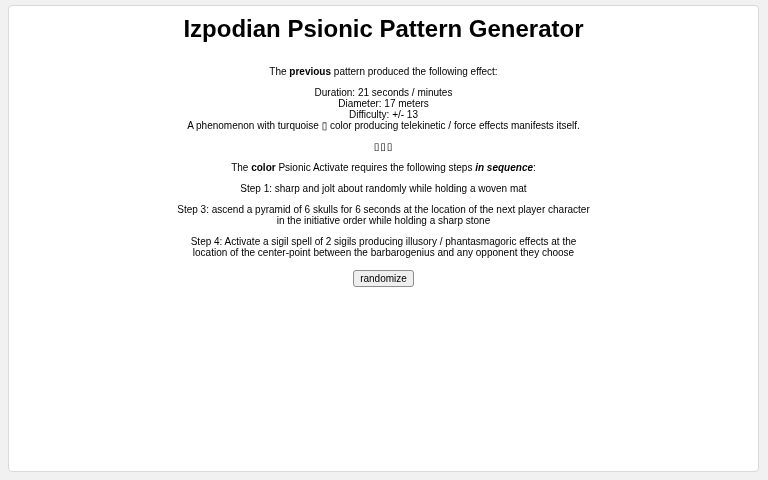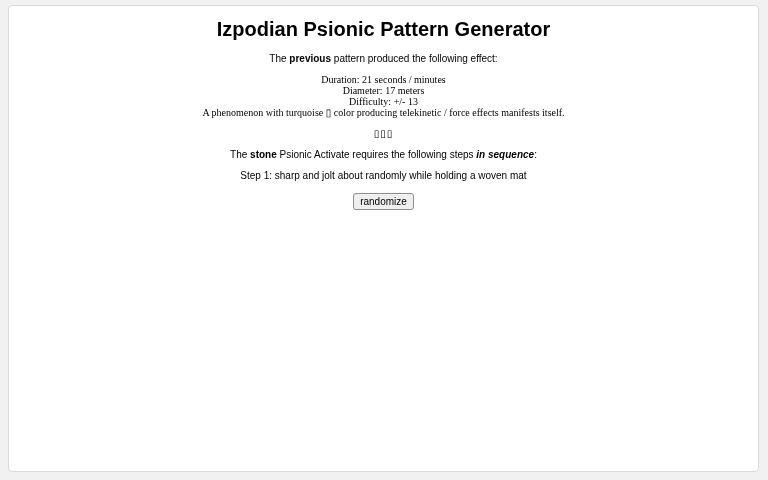--- a/index.html
+++ b/index.html
@@ -16,34 +16,34 @@
     left: 8px; top: 5px;
     width: 751px; height: 467px;
     box-sizing: border-box;
     background: #ffffff;
     border: 1px solid #d9d9d9;
     border-radius: 4px;
     text-align: center;
     overflow: hidden;
   }
   h1.title {
-    font-size: 20px;
+    font-size: 24px;
     line-height: 24px;
     font-weight: bold;
-    margin: 11px 0 12px 0;
+    margin: 11px 0 25px 0;
   }
   p.line {
     font-size: 10px;
     line-height: 11px;
     margin: 10px 0;
     white-space: pre-line;
   }
   .b { font-weight: bold; }
   .bi { font-weight: bold; font-style: italic; text-align: center; }
-  .tofu { font-family: Liberation Serif, serif; }
+  .tofu { font-family: Liberation Sans, sans-serif; }
   .glyph-row { letter-spacing: 1px; font-family: "DejaVu Sans", sans-serif; }
   .actions { margin-top: 6px; }
   button.randomize {
     font-family: "Liberation Sans", "DejaVu Sans", sans-serif;
     font-size: 10px;
     color: #000;
     background: #efefef;
     border: 1px solid #8e8e8e;
     border-radius: 3px;
     padding: 2px 6px;
@@ -59,24 +59,28 @@
 
   <p class="line"><span>The </span><span class="b">previous</span><span> pattern produced the following effect:</span></p>
 
   <p class="line tofu">Duration: 21 seconds / minutes
 Diameter: 17 meters
 Difficulty: +/- 13
 A phenomenon with turquoise ▯ color producing telekinetic / force effects manifests itself.</p>
 
   <p class="line glyph-row">▯▯▯</p>
 
-  <p class="line"><span>The </span><span class="b">stone</span><span> Psionic Activate requires the following steps </span><span class="bi">in sequence</span><span>:</span></p>
+  <p class="line"><span>The </span><span class="b">color</span><span> Psionic Activate requires the following steps </span><span class="bi">in sequence</span><span>:</span></p>
 
   <p class="line">Step 1: sharp and jolt about randomly while holding a woven mat</p>
 
 
+  <p class="line">Step 3: ascend a pyramid of 6 skulls for 6 seconds at the location of the next player character
+in the initiative order while holding a sharp stone</p>
 
+  <p class="line">Step 4: Activate a sigil spell of 2 sigils producing illusory / phantasmagoric effects at the
+location of the center-point between the barbarogenius and any opponent they choose</p>
 
   <div class="actions">
     <button class="randomize">randomize</button>
   </div>
 
 </div>
 
 </body></html>

